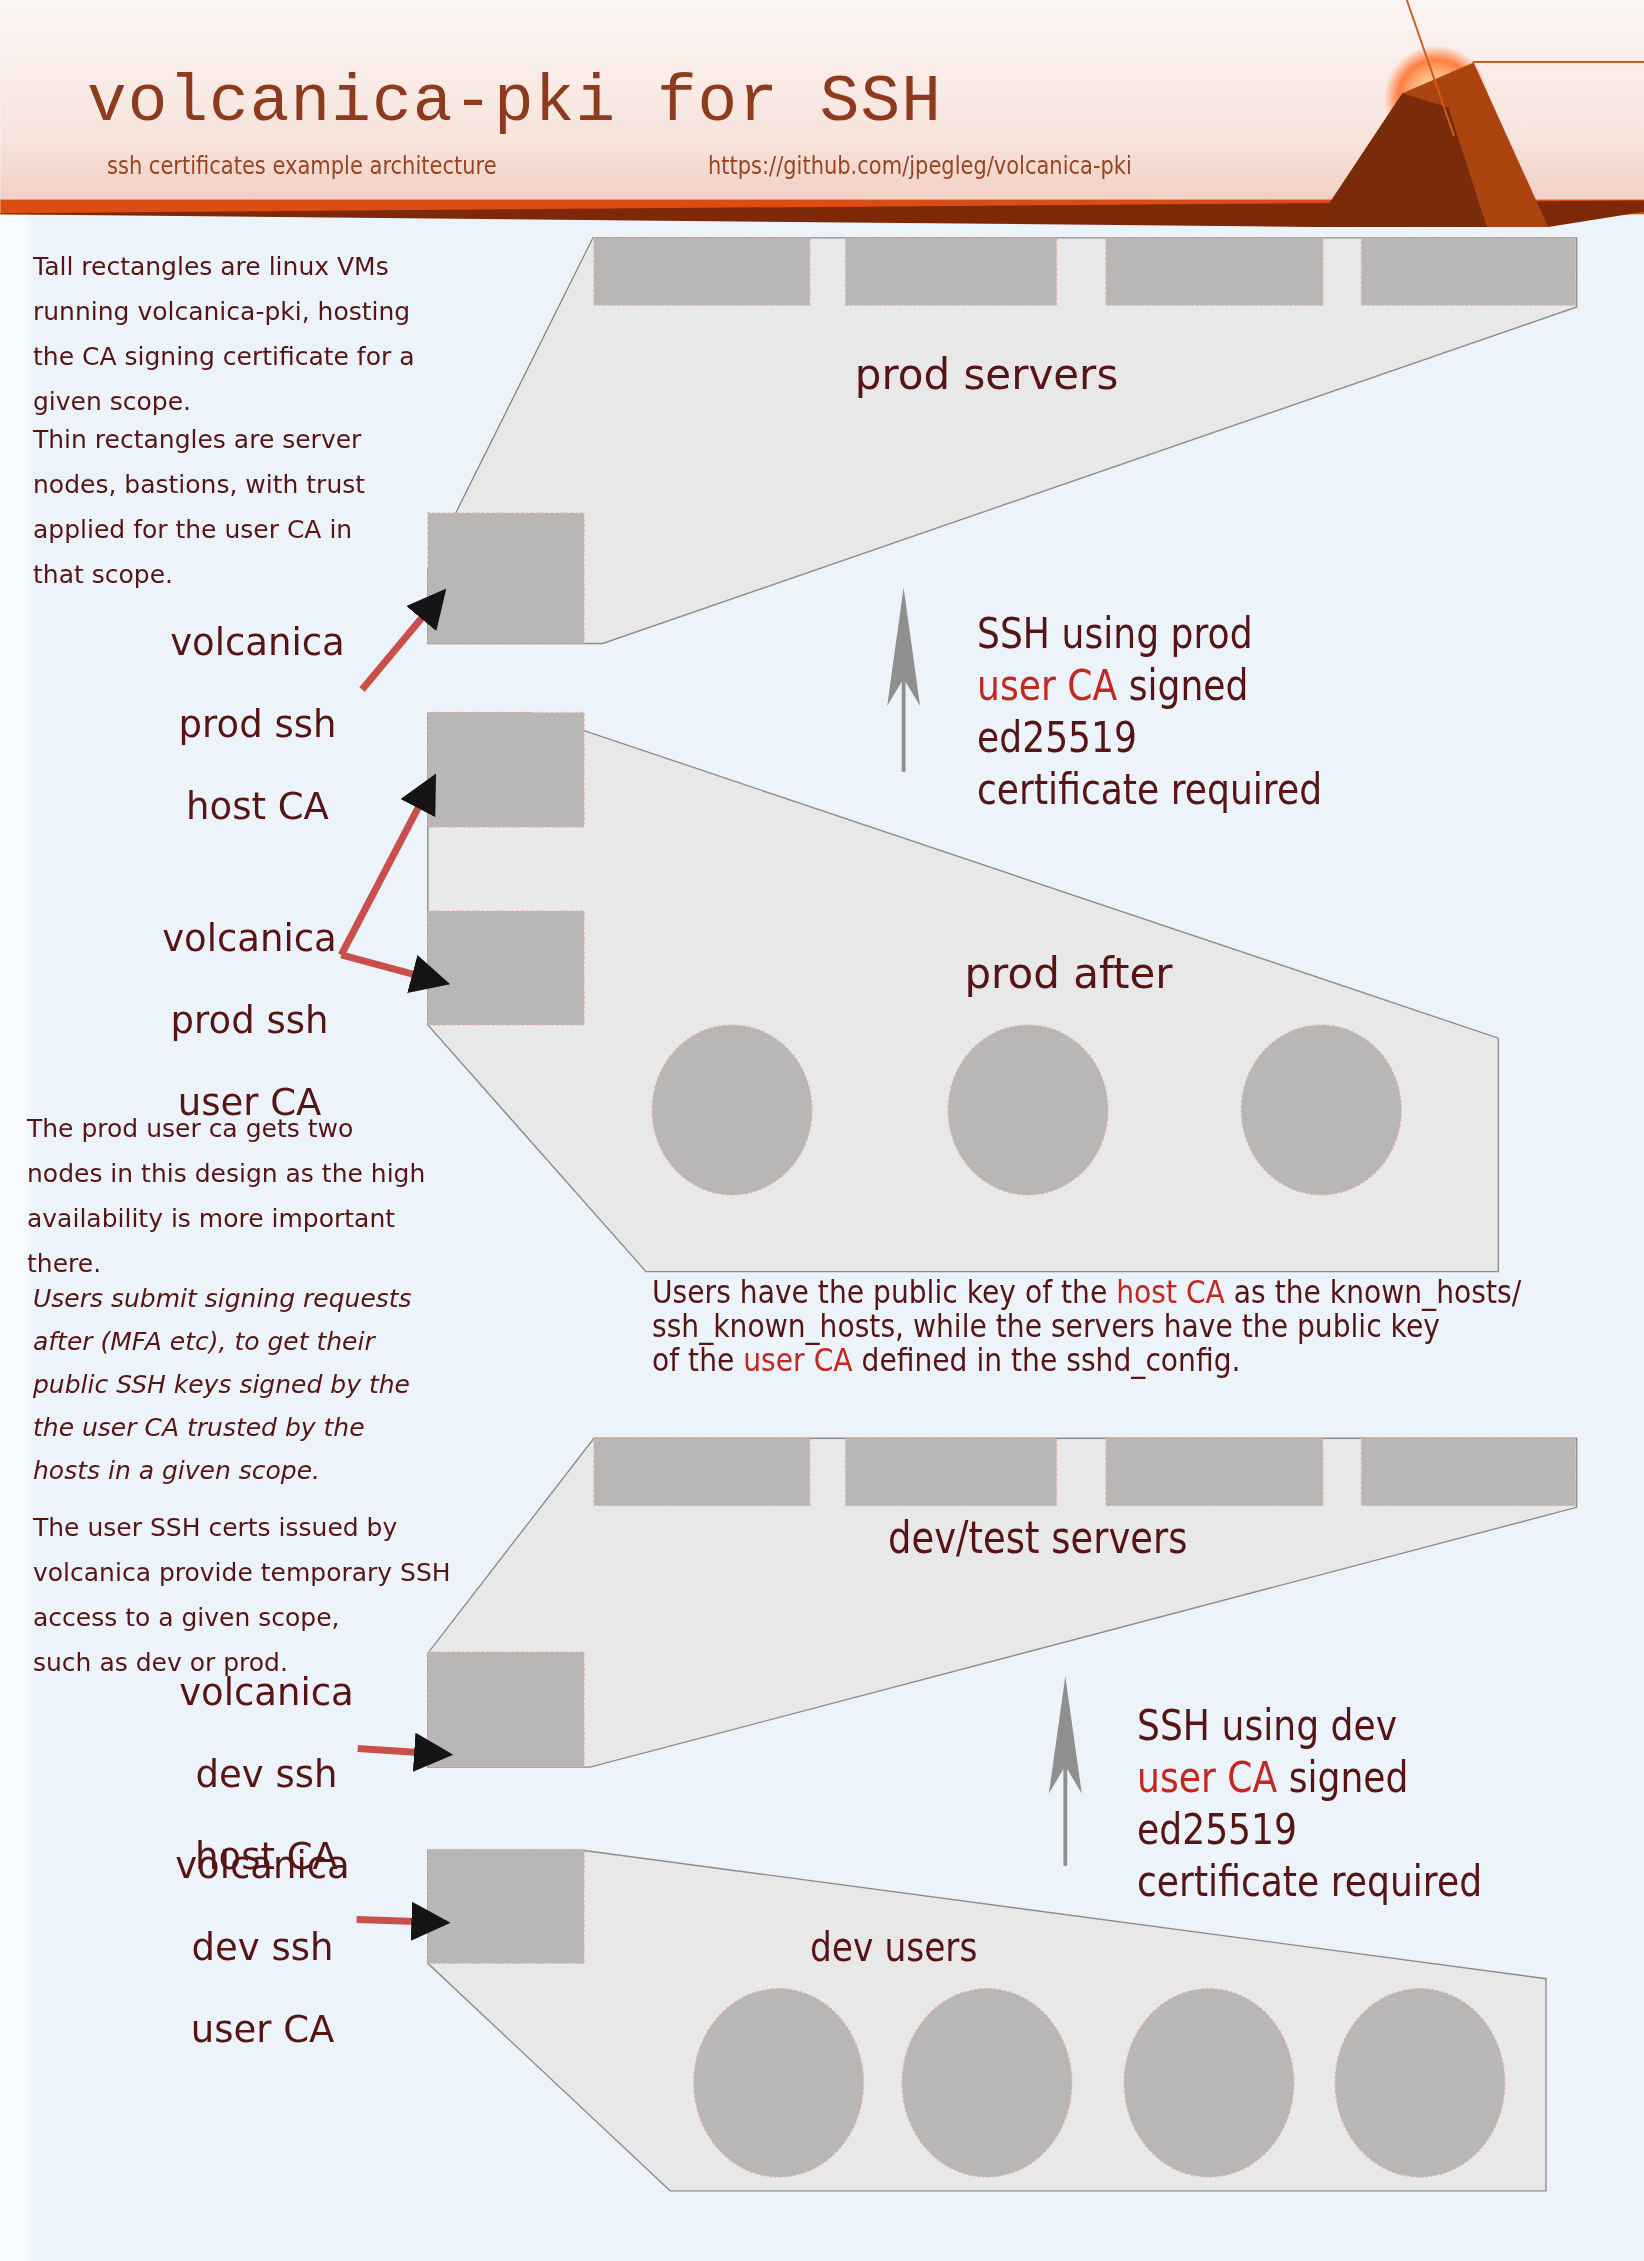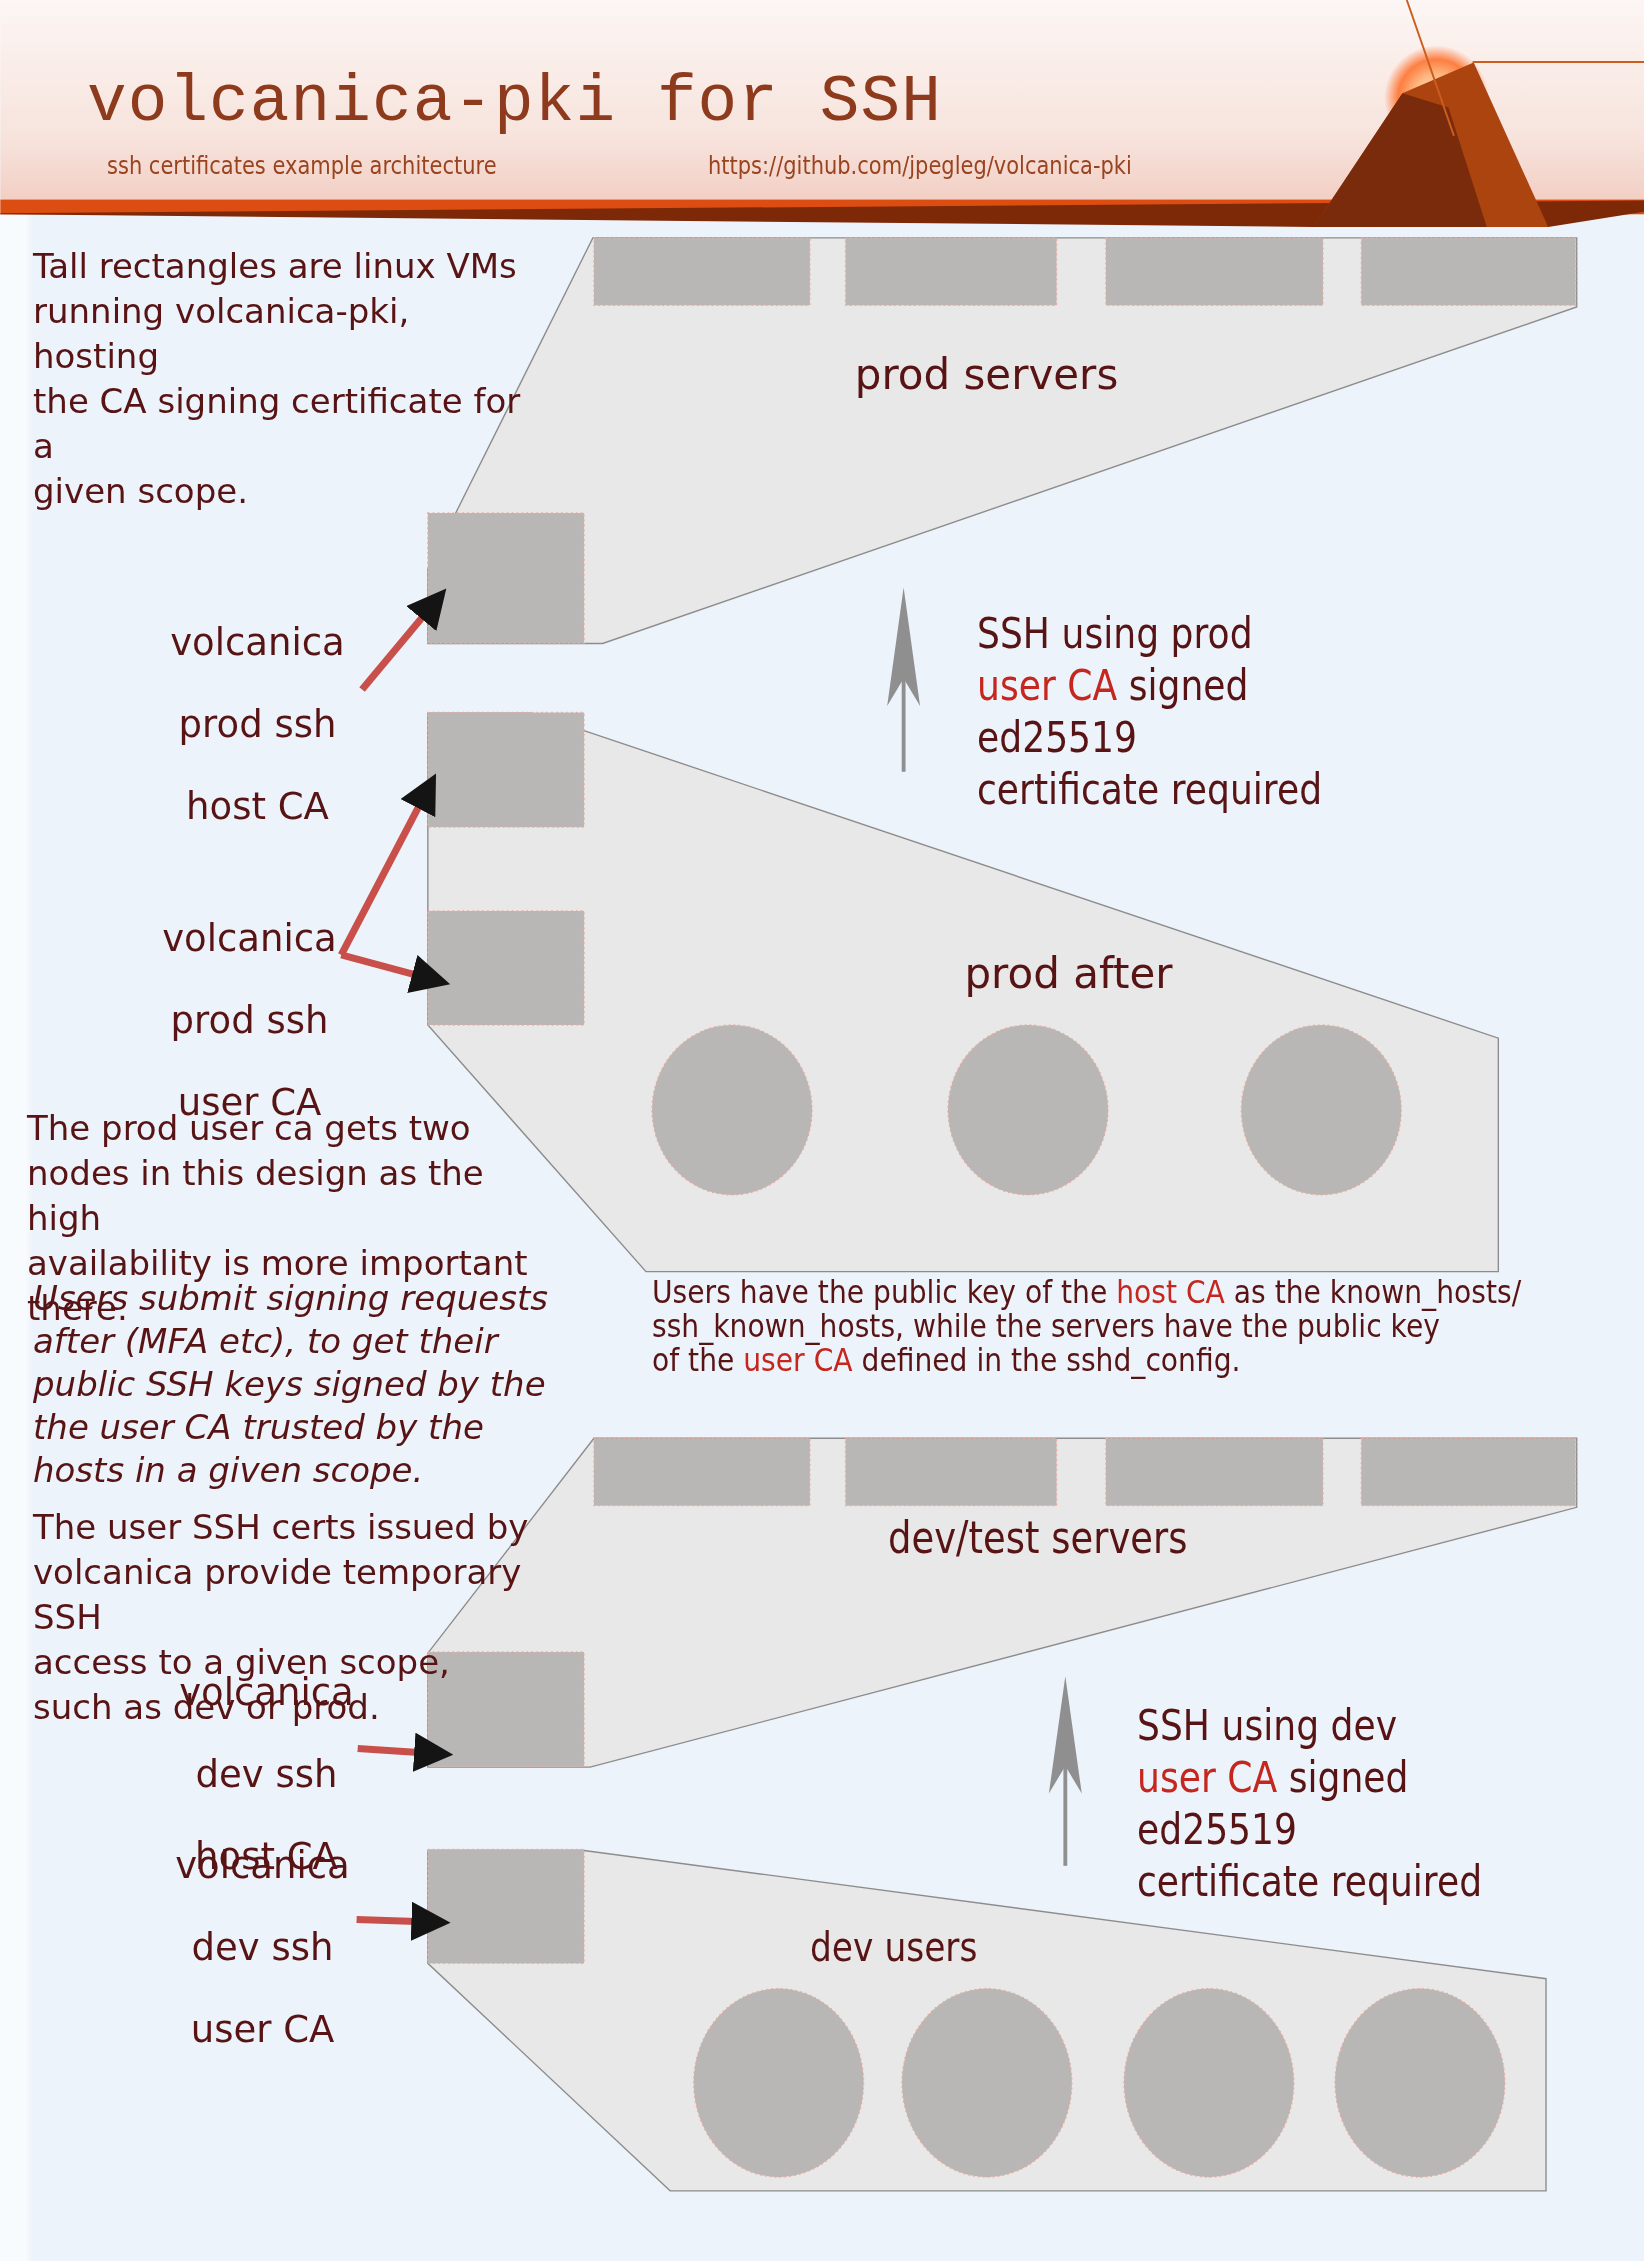--- a/index.html
+++ b/index.html
@@ -16,21 +16,21 @@
   #diagram{position:absolute;left:0;top:0;width:1645px;height:2261px;}
 
   .shape{fill:var(--shape_fill);stroke:var(--shape_stroke);stroke-width:2.5;}
   .node{fill:var(--node_fill);stroke:var(--node_dot_stroke);stroke-width:2.5;stroke-dasharray:3 6;}
   .redline{stroke:var(--arrow_red);stroke-width:13;fill:none;}
   .grayhead{fill:var(--arrow_gray);}
   .grayshaft{stroke:var(--arrow_gray);stroke-width:7;fill:none;}
   .lavaline{stroke:#cc5d1e;stroke-width:3.5;fill:none;}
 
   .txt{position:absolute;color:var(--text_maroon);}
-  .para{font-size:34px;line-height:45px;white-space:pre-line;}
+  .para{font-size:25px;line-height:45px;white-space:pre-line;}
   .para5{line-height:43px;font-style:italic;}
   .calabel{width:219px;text-align:center;font-size:37px;line-height:82px;white-space:pre-line;}
   .grouplabel{font-size:42px;}
   .centerbox{width:329px;text-align:center;}
   .cond{transform:scaleX(0.84);transform-origin:left top;}
   .cond80{transform:scaleX(0.88);transform-origin:left top;}
   .sshnote{font-size:43px;line-height:52px;white-space:nowrap;}
   .midnote{font-size:32px;line-height:34px;white-space:nowrap;}
   .accent{color:var(--accent_red);}
   #header-title{font-family:Liberation Mono, monospace;
@@ -116,20 +116,24 @@
   </svg>
 
   <div id="header-title" class="txt" style="left:87px;top:65px;">volcanica-pki for SSH</div>
   <div class="txt subhead cond" style="left:107px;top:151px;">ssh certificates example architecture</div>
   <div class="txt subhead cond" style="left:708px;top:151px;">https://github.com/jpegleg/volcanica-pki</div>
 
   <div class="txt para" style="left:33px;top:244px;width:493px;">Tall rectangles are linux VMs
 running volcanica-pki, hosting
 the CA signing certificate for a
 given scope.</div>
+  <div class="txt para" style="left:33px;top:417px;width:493px;">Thin rectangles are server
+nodes, bastions, with trust
+applied for the user CA in
+that scope.</div>
   <div class="txt para" style="left:27px;top:1106px;width:521px;">The prod user ca gets two
 nodes in this design as the high
 availability is more important
 there.</div>
   <div class="txt para para5" style="left:33px;top:1277px;width:521px;">Users submit signing requests
 after (MFA etc), to get their
 public SSH keys signed by the
 the user CA trusted by the
 hosts in a given scope.</div>
   <div class="txt para" style="left:33px;top:1505px;width:537px;">The user SSH certs issued by

